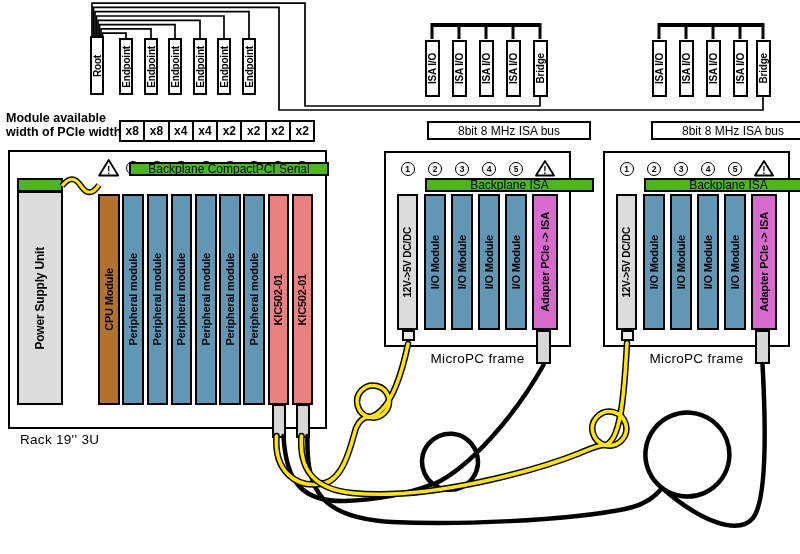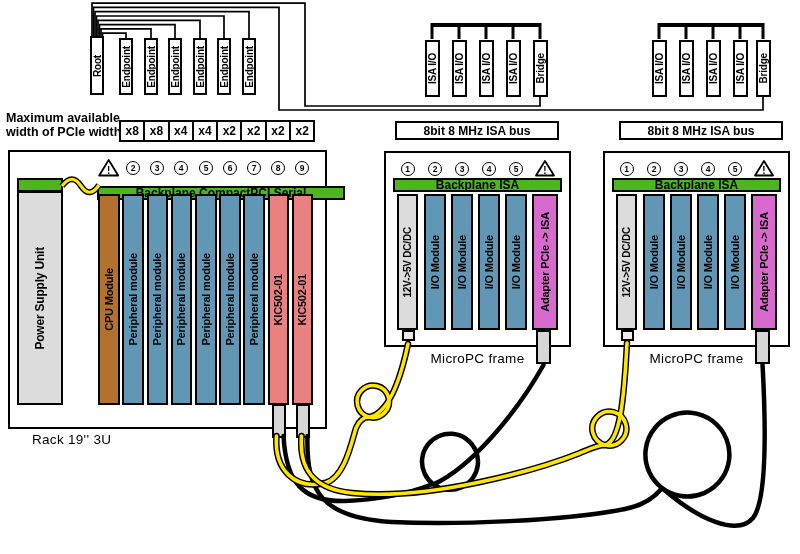--- a/index.html
+++ b/index.html
@@ -25,21 +25,21 @@
   }
   .cellrow { position: absolute; display: flex; }
   .cell {
     width: 26.3px; height: 22px; margin-left: -2px; border: 2px solid #000;
     background: #fff; display: flex; align-items: center; justify-content: center;
     font-size: 12px; font-weight: 700;
   }
   .cell:first-child { margin-left: 0; }
   .bar {
     position: absolute; border: 2px solid #000; display: flex; align-items: center;
-    justify-content: center; font-size: 12px; font-weight: 700;
+    justify-content: center; font-size: 12px; font-weight: 400; margin-left: 32px;
   }
   .green  { background: #4db61e; }
   .brown  { background: #b2712c; }
   .blue   { background: #6197b5; }
   .salmon { background: #e98181; }
   .pink   { background: #d869cd; }
   .psugray{ background: #dcdcdc; }
   .conn   { background: #d6d6d6; border: 2px solid #000; position: absolute; }
   .caption { font-weight: 700; font-size: 12.5px; line-height: 14px; }
   .plain13 { font-size: 13.5px; letter-spacing: 0.3px; }
@@ -118,39 +118,39 @@
     <span class="vt t10">ISA I/O</span>
     </div>
   <div class="abs bx vwrap z2" style="left:732.5px;top:40px;width:15px;height:57px">
     <span class="vt t10">ISA I/O</span>
     </div>
   <div class="abs bx vwrap z2" style="left:755.5px;top:40px;width:15px;height:57px">
     <span class="vt t10">Bridge</span>
     </div>
 
   <div class="abs caption z2" style="left:6px;top:111px">
-    <div>Maximum available</div>
+    <div>Module available</div>
     <div>width of PCIe width</div>
   </div>
   <div class="cellrow z2" style="left:119px;top:120px">
     <div class="cell">x8</div>
     <div class="cell">x8</div>
     <div class="cell">x4</div>
     <div class="cell">x4</div>
     <div class="cell">x2</div>
     <div class="cell">x2</div>
     <div class="cell">x2</div>
     <div class="cell">x2</div>
   </div>
 
   <div class="bar z2" style="left:395px;top:121px;width:164px;height:19px;background:#fff">8bit 8 MHz ISA bus</div>
   <div class="bar z2" style="left:619px;top:121px;width:164px;height:19px;background:#fff">8bit 8 MHz ISA bus</div>
 
   <div class="abs bx z2" style="left:8px;top:150px;width:319px;height:279px"></div>
-  <div class="abs plain13 z2" style="left:32px;top:432px">Rack 19'' 3U</div>
+  <div class="abs plain13 z2" style="left:20px;top:432px">Rack 19'' 3U</div>
 
   <svg class="layer z3" width="800" height="554" style="pointer-events:none">
     <g>
       <path d="M108.7 160 L118.2 175.5 H99.2 Z" fill="#fff" stroke="#000" stroke-width="1.8" stroke-linejoin="round"></path>
       <text x="108.7" y="174" text-anchor="middle" font-size="10" font-weight="bold">!</text>
     </g>
     <g>
       <path d="M545 161 L554 175.5 H536 Z" fill="#fff" stroke="#000" stroke-width="1.8" stroke-linejoin="round"></path>
       <text x="545" y="174" text-anchor="middle" font-size="10" font-weight="bold">!</text>
     </g>
@@ -166,21 +166,21 @@
   <div class="badge z3" style="left:223px;top:161px">6</div>
   <div class="badge z3" style="left:247px;top:161px">7</div>
   <div class="badge z3" style="left:271px;top:161px">8</div>
   <div class="badge z3" style="left:295px;top:161px">9</div>
 
   <div class="abs bx green z3" style="left:17px;top:178px;width:46px;height:14px"></div>
   <div class="abs bx psugray vwrap z3" style="left:17px;top:191px;width:46px;height:214px">
     <span class="vt t12">Power Supply Unit</span>
     </div>
 
-  <div class="bar green z3" style="left:97px;top:186px;width:248px;height:14px">Backplane CompactPCI Serial</div>
+  <div class="bar green z3" style="left:97px;top:162px;width:200px;height:14px">Backplane CompactPCI Serial</div>
 
   <div class="abs bx brown vwrap z3" style="left:98px;top:194px;width:21.5px;height:211px">
     <span class="vt t11">CPU Module</span>
     </div>
   <div class="abs bx blue vwrap z3" style="left:122px;top:194px;width:21.5px;height:211px">
     <span class="vt t11">Peripheral module</span>
     </div>
   <div class="abs bx blue vwrap z3" style="left:146.5px;top:194px;width:21.5px;height:211px">
     <span class="vt t11">Peripheral module</span>
     </div>

